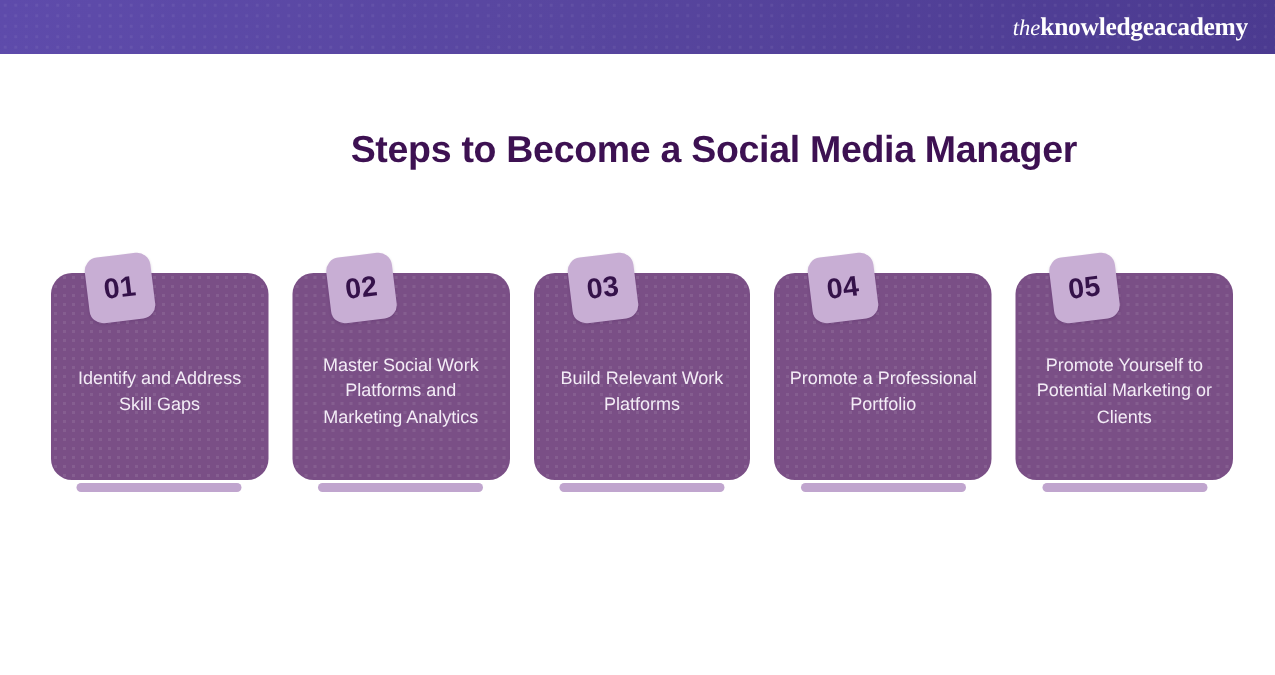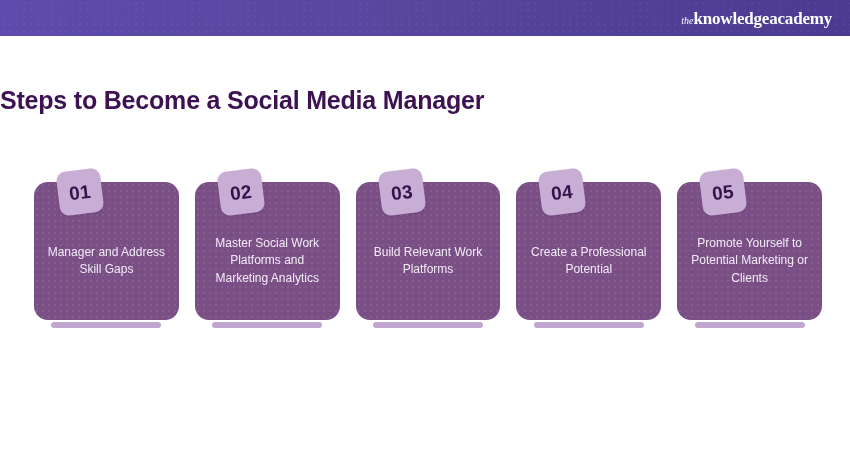--- a/index.html
+++ b/index.html
@@ -29,30 +29,30 @@
   .brand {
     position:absolute; right:18px; top:50%;
     transform:translateY(-50%);
     white-space:nowrap;
     z-index:2;
     color:#ffffff;
     font-family:"Liberation Serif", serif;
     line-height:1;
   }
   .brand-the {
-    font-style:italic; font-weight:400; font-size:10px; letter-spacing:0;
+    font-style:italic; font-weight:400; font-size:15px; letter-spacing:0;
   }
   .brand-main {
     font-weight:700; font-size:17px; letter-spacing:-0.2px;
   }
 
   
   .title {
     position:absolute; left:0; top:86px; width:718px;
-    text-align:left;
+    text-align:right;
     color:#3d1152;
     font-size:25px;
     font-weight:700;
     letter-spacing:-0.2px;
   }
 
   
   .cards {
     position:absolute;
     left:34px; top:182px;
@@ -137,21 +137,21 @@
       <span class="brand-the">the</span><span class="brand-main">knowledgeacademy</span>
     </div>
   </div>
 
   <div class="title">Steps to Become a Social Media Manager</div>
 
   <div class="cards">
 
     <div class="card-wrap">
       <div class="card">
-        <div class="card-text">Manager and Address Skill Gaps</div>
+        <div class="card-text">Identify and Address Skill Gaps</div>
       </div>
       <div class="card-bar"></div>
       <div class="badge">
         <span class="badge-num">01</span>
       </div>
     </div>
 
     <div class="card-wrap">
       <div class="card">
         <div class="card-text">Master Social Work Platforms and Marketing Analytics</div>
@@ -167,21 +167,21 @@
         <div class="card-text">Build Relevant Work Platforms</div>
       </div>
       <div class="card-bar"></div>
       <div class="badge">
         <span class="badge-num">03</span>
       </div>
     </div>
 
     <div class="card-wrap">
       <div class="card">
-        <div class="card-text">Create a Professional Potential</div>
+        <div class="card-text">Promote a Professional Portfolio</div>
       </div>
       <div class="card-bar"></div>
       <div class="badge">
         <span class="badge-num">04</span>
       </div>
     </div>
 
     <div class="card-wrap">
       <div class="card">
         <div class="card-text">Promote Yourself to Potential Marketing or Clients</div>

